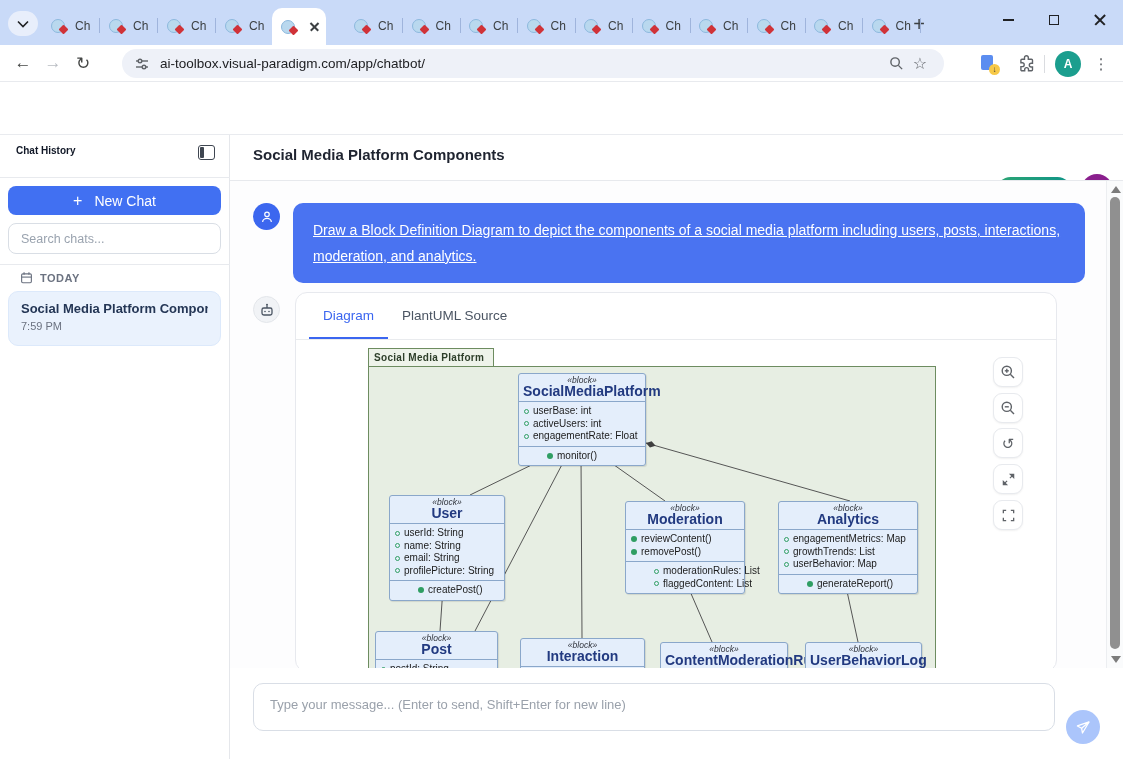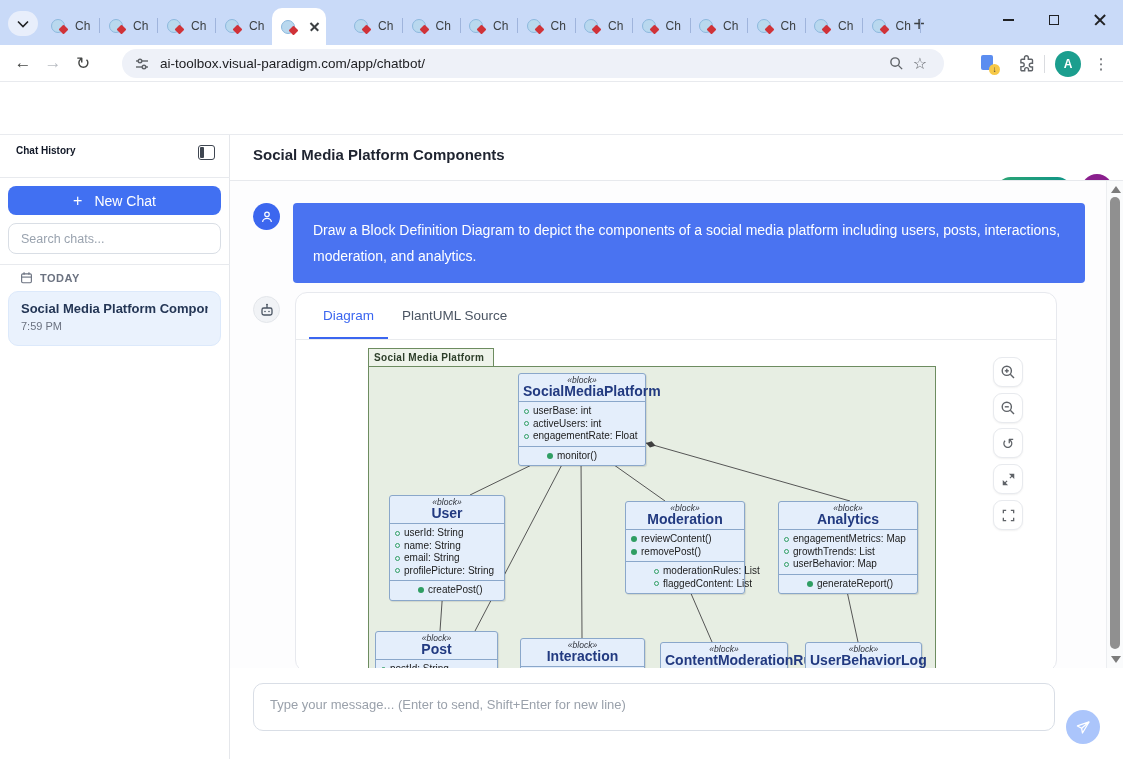--- a/index.html
+++ b/index.html
@@ -108,22 +108,22 @@
   .chatitem .ct { font-size:13px; font-weight:bold; color:#243655; white-space:nowrap; overflow:hidden; }
   .chatitem .cm { font-size:11px; color:#6b7280; margin-top:4px; }
 
   
   .main-title { position:absolute; left:253px; top:146px; font-size:15px; font-weight:bold; color:#1f2430; }
   .title-div { position:absolute; left:230px; top:180px; width:893px; height:1px; background:#e7e9ed; }
   .scroll { position:absolute; left:230px; top:181px; width:893px; height:487px; overflow:hidden; background:#fdfdfe; }
 
   .u-avatar { position:absolute; left:23px; top:22px; width:27px; height:27px; border-radius:50%;
               background:#3c67ef; display:flex; align-items:center; justify-content:center; }
-  .bubble { position:absolute; left:63px; top:22px; width:792px; background:#4a73f1; border-radius:4px;
-            color:#fff; font-size:14px; line-height:26px; padding:14px 20px; }
+  .bubble { position:absolute; left:63px; top:22px; width:792px; background:#4a73f1; border-radius:10px;
+            color:#fff; font-size:14px; line-height:26px; padding:14px 20px;text-decoration:underline; }
   .b-avatar { position:absolute; left:23px; top:115px; width:27px; height:27px; border-radius:50%;
               background:#f1f3f6; border:1px solid #e3e6ea; display:flex; align-items:center; justify-content:center; }
   .card { position:absolute; left:65px; top:111px; width:762px; height:380px; background:#fff;
           border:1px solid #e7e9ee; border-radius:12px; }
   .ptabs { position:absolute; left:0; top:0; width:100%; height:47px; border-bottom:1px solid #e9ebee;
            display:flex; padding-left:13px; }
   .ptab { padding:0 14px; line-height:45px; font-size:13.5px; color:#4b5563; cursor:pointer; }
   .ptab.on { color:#3b66f0; border-bottom:2px solid #3b66f0; }
 
   

